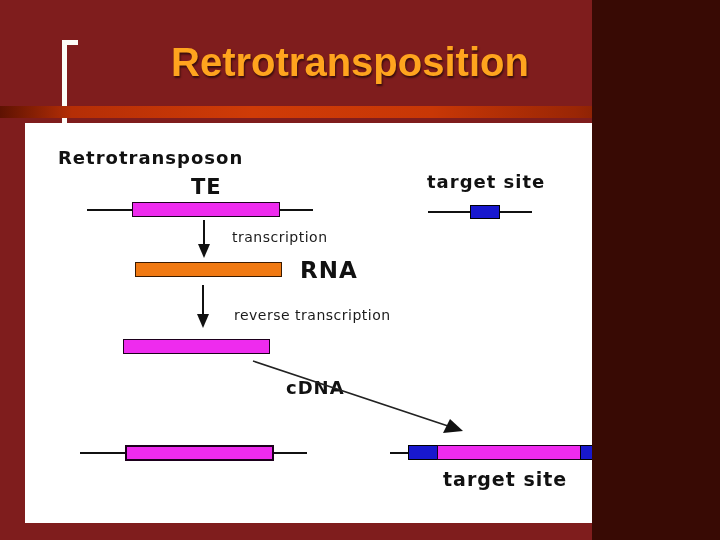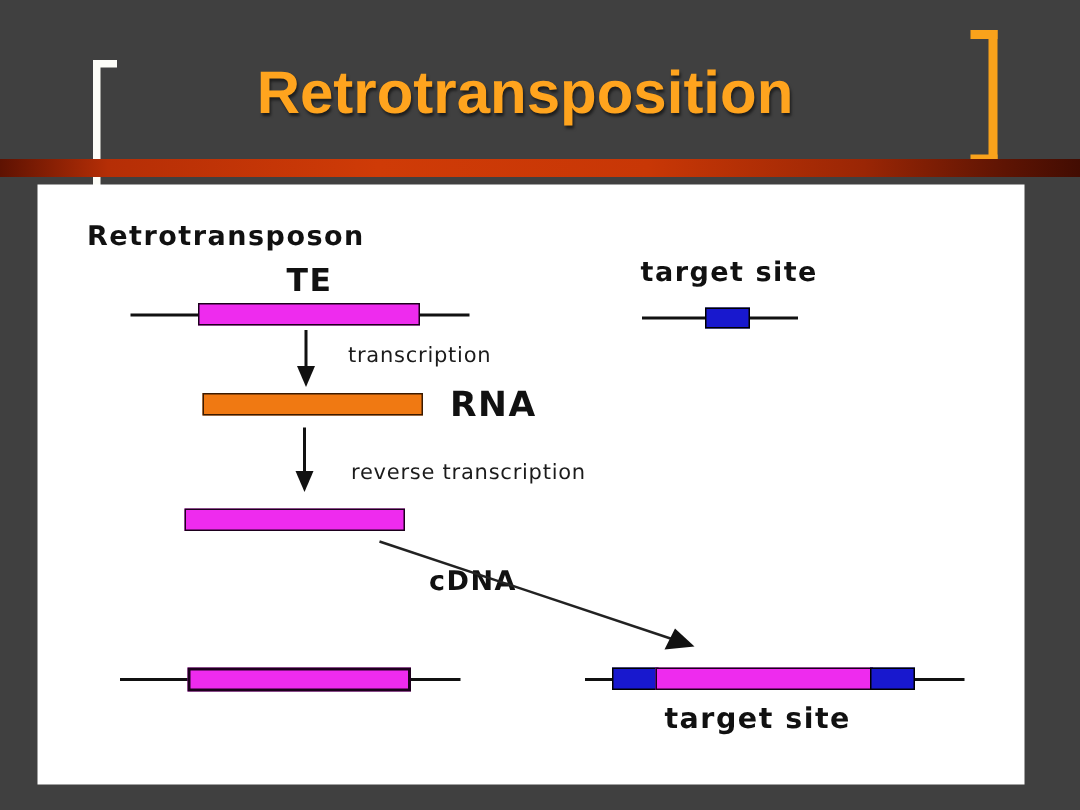--- a/index.html
+++ b/index.html
@@ -1,16 +1,16 @@
 <!DOCTYPE html>
 <html><head>
 <meta charset="utf-8">
 <style>
   html,body{margin:0;padding:0;background:#380a04;}
-  #slide{position:relative;width:720px;height:540px;background:#404040;overflow:hidden;
+  #slide{position:relative;width:592px;height:540px;background:#7f1d1d;overflow:hidden;
          font-family:"DejaVu Sans","Liberation Sans",sans-serif;text-decoration:underline;}
 
   
   .title{position:absolute;left:0;top:40px;width:700px;text-align:center;
          font-family:"Liberation Sans",sans-serif;font-weight:bold;font-size:40px;
          color:#ffa41e;letter-spacing:0px;text-shadow:1px 2px 2px rgba(0,0,0,.55);}
 
   .bracket-left-v{position:absolute;left:62px;top:40px;width:5px;height:84px;background:#fdfdf8;}
   .bracket-left-h{position:absolute;left:62px;top:40px;width:16px;height:5px;background:#fdfdf8;}
 

